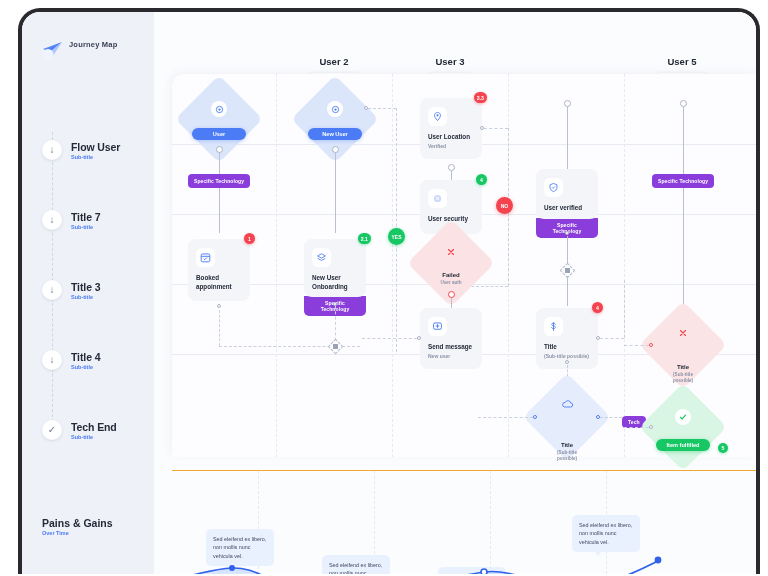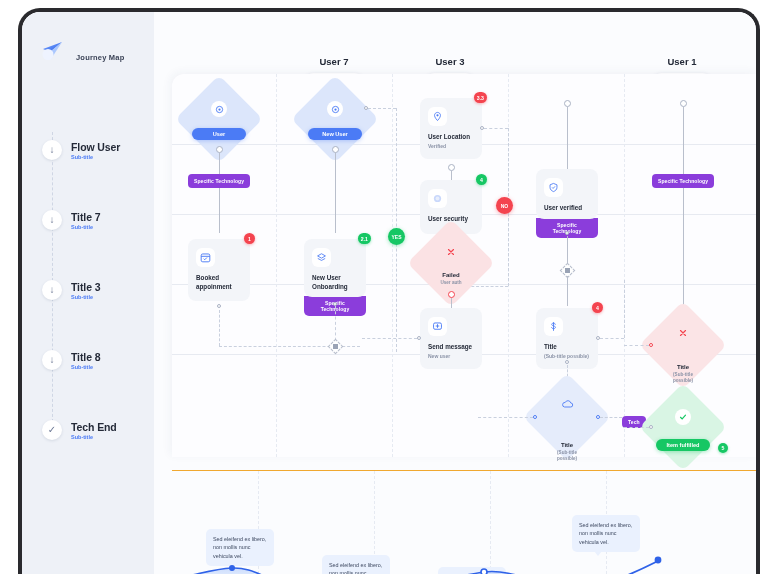--- a/index.html
+++ b/index.html
@@ -22,21 +22,21 @@
     position:absolute; inset:0;
     background:#f6f8fb;
     border-radius:18px 18px 0 0;
     overflow:hidden;
   }
   
   #sidebar {
     position:absolute; left:0; top:0; width:132px; height:100%;
     background:#eef1f7;
   }
-  .logo-wrap { position:absolute; left:18px; top:28px; display:flex; align-items:flex-end; gap:12px;}
+  .logo-wrap { position:absolute; left:18px; top:28px; display:flex; align-items:flex-start; gap:5px;}
   .logo-mark { width:24px; height:22px; position:relative; }
   .logo-text { font-size:7.5px; font-weight:700; color:#3a4256; letter-spacing:.2px;}
   .side-item { position:absolute; left:0; width:132px; height:70px; display:flex; align-items:center; gap:9px; padding-left:20px;}
   .side-dot {
     width:20px;height:20px;border-radius:50%;background:#fff;
     display:flex;align-items:center;justify-content:center;
     box-shadow:0 1px 3px rgba(40,60,100,.13);
     color:#6b7794;font-size:10px;line-height:1;
   }
   .side-title { font-size:10.5px; font-weight:700; color:#242a38; letter-spacing:-.1px;}
@@ -173,56 +173,56 @@
     <div class="side-item" style="top:243px">
       <span class="side-dot">↓</span>
       <span>
         <div class="side-title">Title 3</div>
         <div class="side-sub">Sub-title</div>
       </span>
     </div>
     <div class="side-item" style="top:313px">
       <span class="side-dot">↓</span>
       <span>
-        <div class="side-title">Title 8</div>
+        <div class="side-title">Title 4</div>
         <div class="side-sub">Sub-title</div>
       </span>
     </div>
     <div class="side-item" style="top:383px">
       <span class="side-dot">✓</span>
       <span>
         <div class="side-title">Tech End</div>
         <div class="side-sub">Sub-title</div>
       </span>
     </div>
   </div>
 
   <div id="canvas">
 
     <div class="col-head" style="left:122px">
-      <div class="col-title">User 7</div>
+      <div class="col-title">User 2</div>
       <div class="chip">
         <span class="avs">
           <span class="av" style="background:#b5793f"></span>
           <span class="av" style="background:#6b4a33"></span>
         </span>
         <span>2 Personas</span>
       </div>
     </div>
     <div class="col-head" style="left:238px">
       <div class="col-title">User 3</div>
       <div class="chip">
         <span class="avs">
           <span class="av" style="background:#8b5a34"></span>
         </span>
         <span>1 Persona</span>
       </div>
     </div>
     <div class="col-head" style="left:470px">
-      <div class="col-title">User 1</div>
+      <div class="col-title">User 5</div>
       <div class="chip">
         <span class="avs">
           <span class="av" style="background:#c9805c"></span>
           <span class="av" style="background:#8c5137"></span>
         </span>
         <span>2 Personas</span>
       </div>
     </div>
 
     <div class="board">
@@ -477,20 +477,24 @@
         <div class="pill" style="background:#16c764;box-shadow:0 1px 4px rgba(22,199,100,.4);bottom:7px">Item fulfilled</div>
         <span class="badge green" style="right:-14px;top:47px;border-radius:50%;width:10px;min-width:10px;height:10px;padding:0">5</span>
       </div>
       <div class="ring sm" style="left:477px;top:351px"></div>
       <div class="dashh" style="left:452px;top:353px;width:25px"></div>
     </div>
 
     <div class="divider-orange"></div>
   </div>
 
+  <div class="sidebar-bottom">
+    <div class="pg-title">Pains &amp; Gains</div>
+    <div class="pg-sub">Over Time</div>
+  </div>
 
   <div id="bottom">
     <div class="gline-v" style="left:236px;top:0;bottom:0"></div>
     <div class="gline-v" style="left:352px;top:0;bottom:0"></div>
     <div class="gline-v" style="left:468px;top:0;bottom:0"></div>
     <div class="gline-v" style="left:584px;top:0;bottom:0"></div>
 
     <div class="tip" style="left:184px;top:58px">Sed eleifend ex libero, non mollis nunc vehicula vel.</div>
     <div class="tip" style="left:300px;top:84px">Sed eleifend ex libero, non mollis nunc vehicula vel.</div>
     <div class="tip" style="left:416px;top:96px">Sed eleifend ex libero, non mollis nunc vehicula vel.</div>

